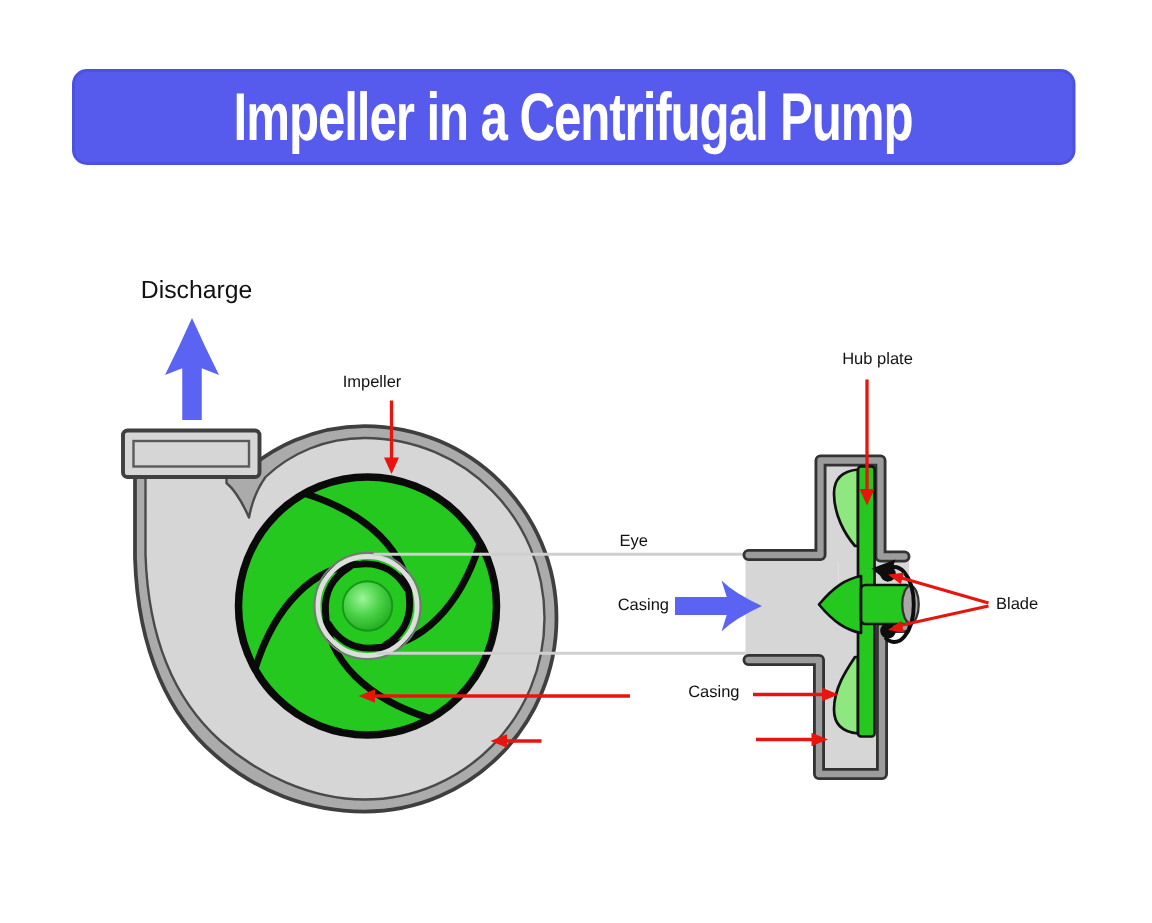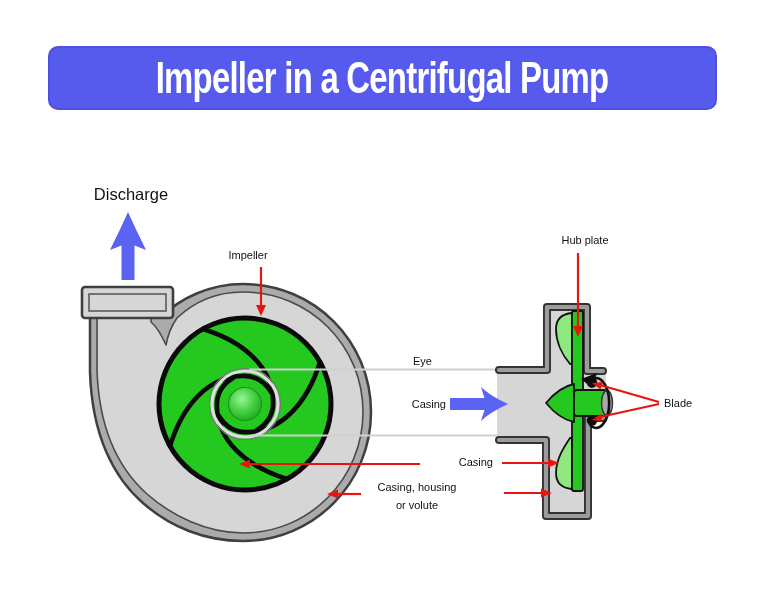--- a/index.html
+++ b/index.html
@@ -145,17 +145,13 @@
     </g>
   </svg>
 
   <div class="lbl" id="lbl-discharge" style="left:131px;top:194px">Discharge</div>
   <div class="lbl" style="left:248px;top:255px">Impeller</div>
   <div class="lbl" style="left:585px;top:240px">Hub plate</div>
   <div class="lbl right-anchor" style="left:432px;top:361px">Eye</div>
   <div class="lbl right-anchor" style="left:446px;top:404px">Casing</div>
   <div class="lbl left-anchor" style="left:664px;top:403px">Blade</div>
   <div class="lbl right-anchor" style="left:493px;top:462px">Casing</div>
-  <div class="lbl" id="lbl-casing" style="left:417px;top:496px">
-    <span>Casing, housing</span><br>
-    <span>or volute</span>
-  </div>
 </div>
 
 </body></html>

